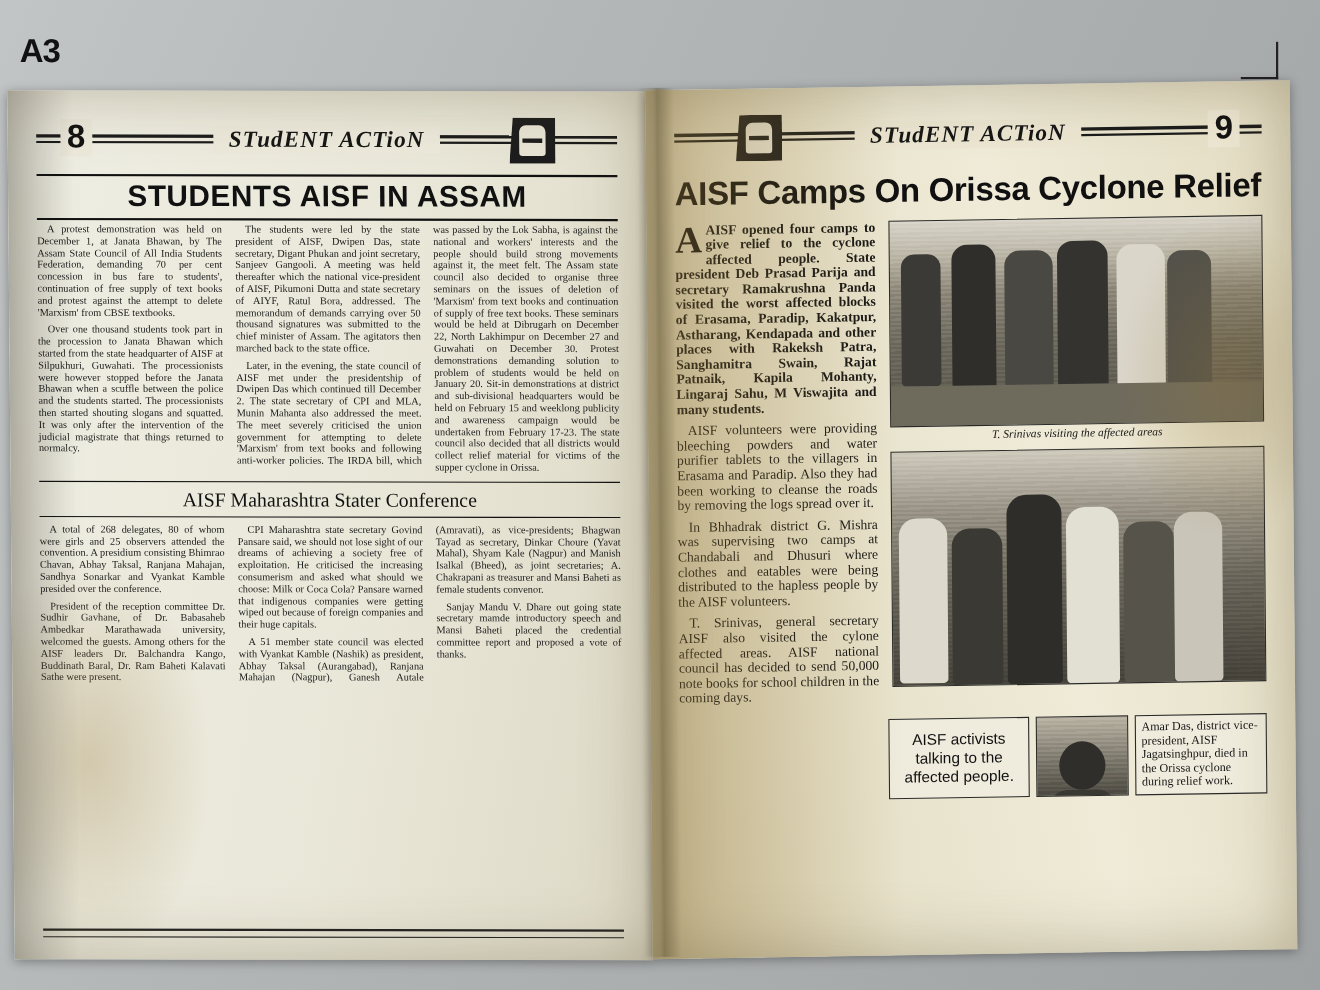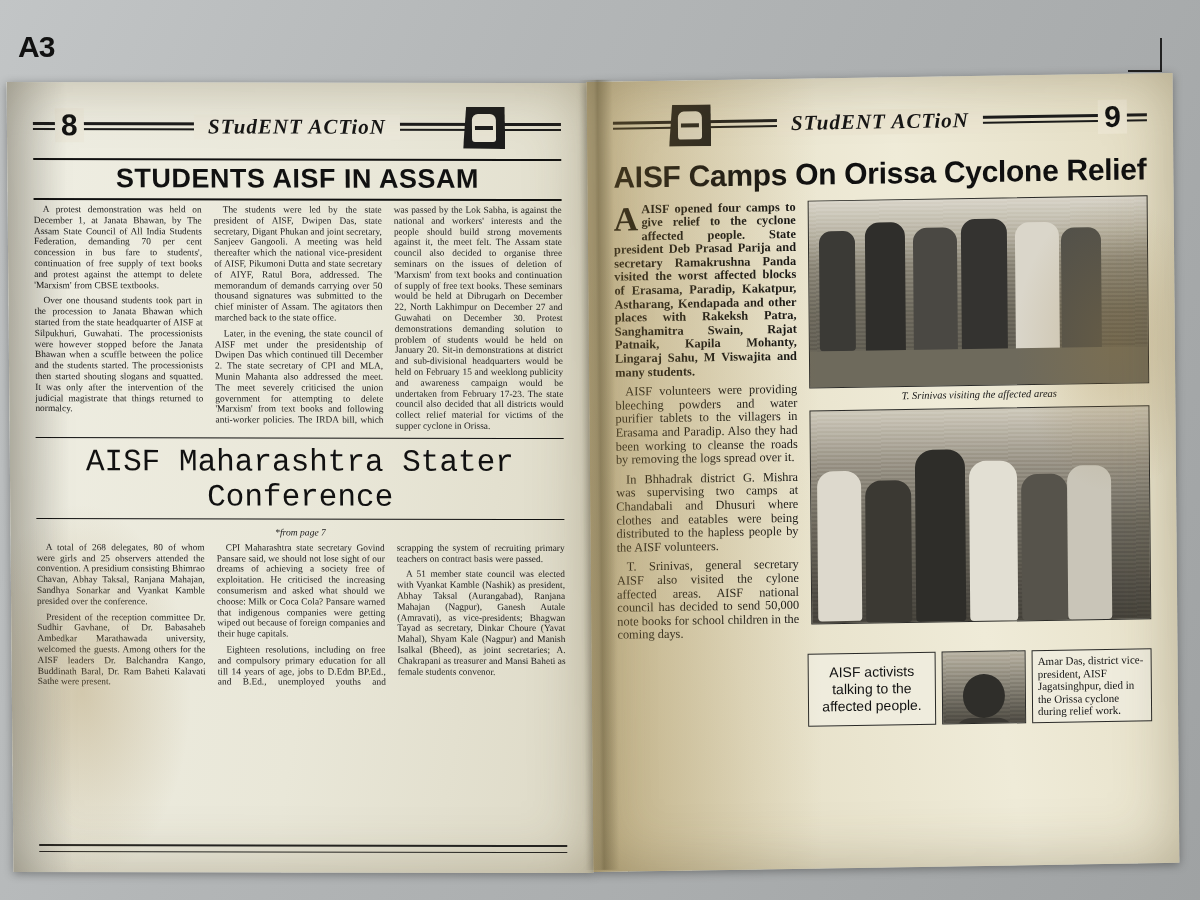--- a/index.html
+++ b/index.html
@@ -94,22 +94,22 @@
     font-weight:bold;font-size:27px;letter-spacing:0.5px;
     margin:6px 0 4px 0;color:#111;text-align:center;
     border-top:2px solid #111;border-bottom:2px solid #111;padding:3px 0 4px 0;
   }
   h1.headline2{
     font-family:"Liberation Sans", sans-serif;
     font-weight:bold;font-size:30px;margin:10px 0 10px 0;color:#101010;
     letter-spacing:-0.3px;line-height:1.05;
   }
   h2.subhead{
-    font-family:Liberation Mono, monospace;
-    font-size:31px;font-weight:normal;text-align:center;margin:6px 0 2px 0;color:#111;
+    font-family:Liberation Serif, serif;
+    font-size:18px;font-weight:normal;text-align:center;margin:6px 0 2px 0;color:#111;
     border-top:1.5px solid #111;padding-top:6px;
   }
   .rule-under{border-bottom:1.5px solid #111;margin:4px 0 7px 0;}
 
   
   .cols3{column-count:3;column-gap:12px;column-rule:0;}
   .cols3 p, .colbox p{
     margin:0 0 5px 0;
     font-size:9.4px;line-height:10.8px;
     text-align:justify;
@@ -202,28 +202,27 @@
 
       <div class="cols3">
         <p>A protest demonstration was held on December 1, at Janata Bhawan, by The Assam State Council of All India Students Federation, demanding 70 per cent concession in bus fare to students', continuation of free supply of text books and protest against the attempt to delete 'Marxism' from CBSE textbooks.</p>
         <p>Over one thousand students took part in the procession to Janata Bhawan which started from the state headquarter of AISF at Silpukhuri, Guwahati. The processionists were however stopped before the Janata Bhawan when a scuffle between the police and the students started. The processionists then started shouting slogans and squatted. It was only after the intervention of the judicial magistrate that things returned to normalcy.</p>
         <p>The students were led by the state president of AISF, Dwipen Das, state secretary, Digant Phukan and joint secretary, Sanjeev Gangooli. A meeting was held thereafter which the national vice-president of AISF, Pikumoni Dutta and state secretary of AIYF, Ratul Bora, addressed. The memorandum of demands carrying over 50 thousand signatures was submitted to the chief minister of Assam. The agitators then marched back to the state office.</p>
         <p>Later, in the evening, the state council of AISF met under the presidentship of Dwipen Das which continued till December 2. The state secretary of CPI and MLA, Munin Mahanta also addressed the meet. The meet severely criticised the union government for attempting to delete 'Marxism' from text books and following anti-worker policies. The IRDA bill, which was passed by the Lok Sabha, is against the national and workers' interests and the people should build strong movements against it, the meet felt. The Assam state council also decided to organise three seminars on the issues of deletion of 'Marxism' from text books and continuation of supply of free text books. These seminars would be held at Dibrugarh on December 22, North Lakhimpur on December 27 and Guwahati on December 30. Protest demonstrations demanding solution to problem of students would be held on January 20. Sit-in demonstrations at district and sub-divisional headquarters would be held on February 15 and weeklong publicity and awareness campaign would be undertaken from February 17-23. The state council also decided that all districts would collect relief material for victims of the supper cyclone in Orissa.</p>
       </div>
 
       <h2 class="subhead">AISF Maharashtra Stater Conference</h2>
       <div class="rule-under"></div>
-      <div class="from-page">*from page 7</div>
 
       <div class="cols3">
         <p>A total of 268 delegates, 80 of whom were girls and 25 observers attended the convention. A presidium consisting Bhimrao Chavan, Abhay Taksal, Ranjana Mahajan, Sandhya Sonarkar and Vyankat Kamble presided over the conference.</p>
         <p>President of the reception committee Dr. Sudhir Gavhane, of Dr. Babasaheb Ambedkar Marathawada university, welcomed the guests. Among others for the AISF leaders Dr. Balchandra Kango, Buddinath Baral, Dr. Ram Baheti Kalavati Sathe were present.</p>
         <p>CPI Maharashtra state secretary Govind Pansare said, we should not lose sight of our dreams of achieving a society free of exploitation. He criticised the increasing consumerism and asked what should we choose: Milk or Coca Cola? Pansare warned that indigenous companies were getting wiped out because of foreign companies and their huge capitals.</p>
-        <p>Eighteen resolutions, including on free and compulsory primary education for all till 14 years of age, jobs to D.Edm BP.Ed., and B.Ed., unemployed youths and scrapping the system of recruiting primary teachers on contract basis were passed.</p>
         <p>A 51 member state council was elected with Vyankat Kamble (Nashik) as president, Abhay Taksal (Aurangabad), Ranjana Mahajan (Nagpur), Ganesh Autale (Amravati), as vice-presidents; Bhagwan Tayad as secretary, Dinkar Choure (Yavat Mahal), Shyam Kale (Nagpur) and Manish Isalkal (Bheed), as joint secretaries; A. Chakrapani as treasurer and Mansi Baheti as female students convenor.</p>
+        <p>Sanjay Mandu V. Dhare out going state secretary mamde introductory speech and Mansi Baheti placed the credential committee report and proposed a vote of thanks.</p>
       </div>
 
       <div class="bottom-rule"></div>
       <div class="bottom-rule second"></div>
     </div>
     <div class="stain" style="left:-40px;top:420px;width:220px;height:380px;"></div>
     <div class="edge-dark"></div>
     <div class="fold"></div>
   </div>
 

